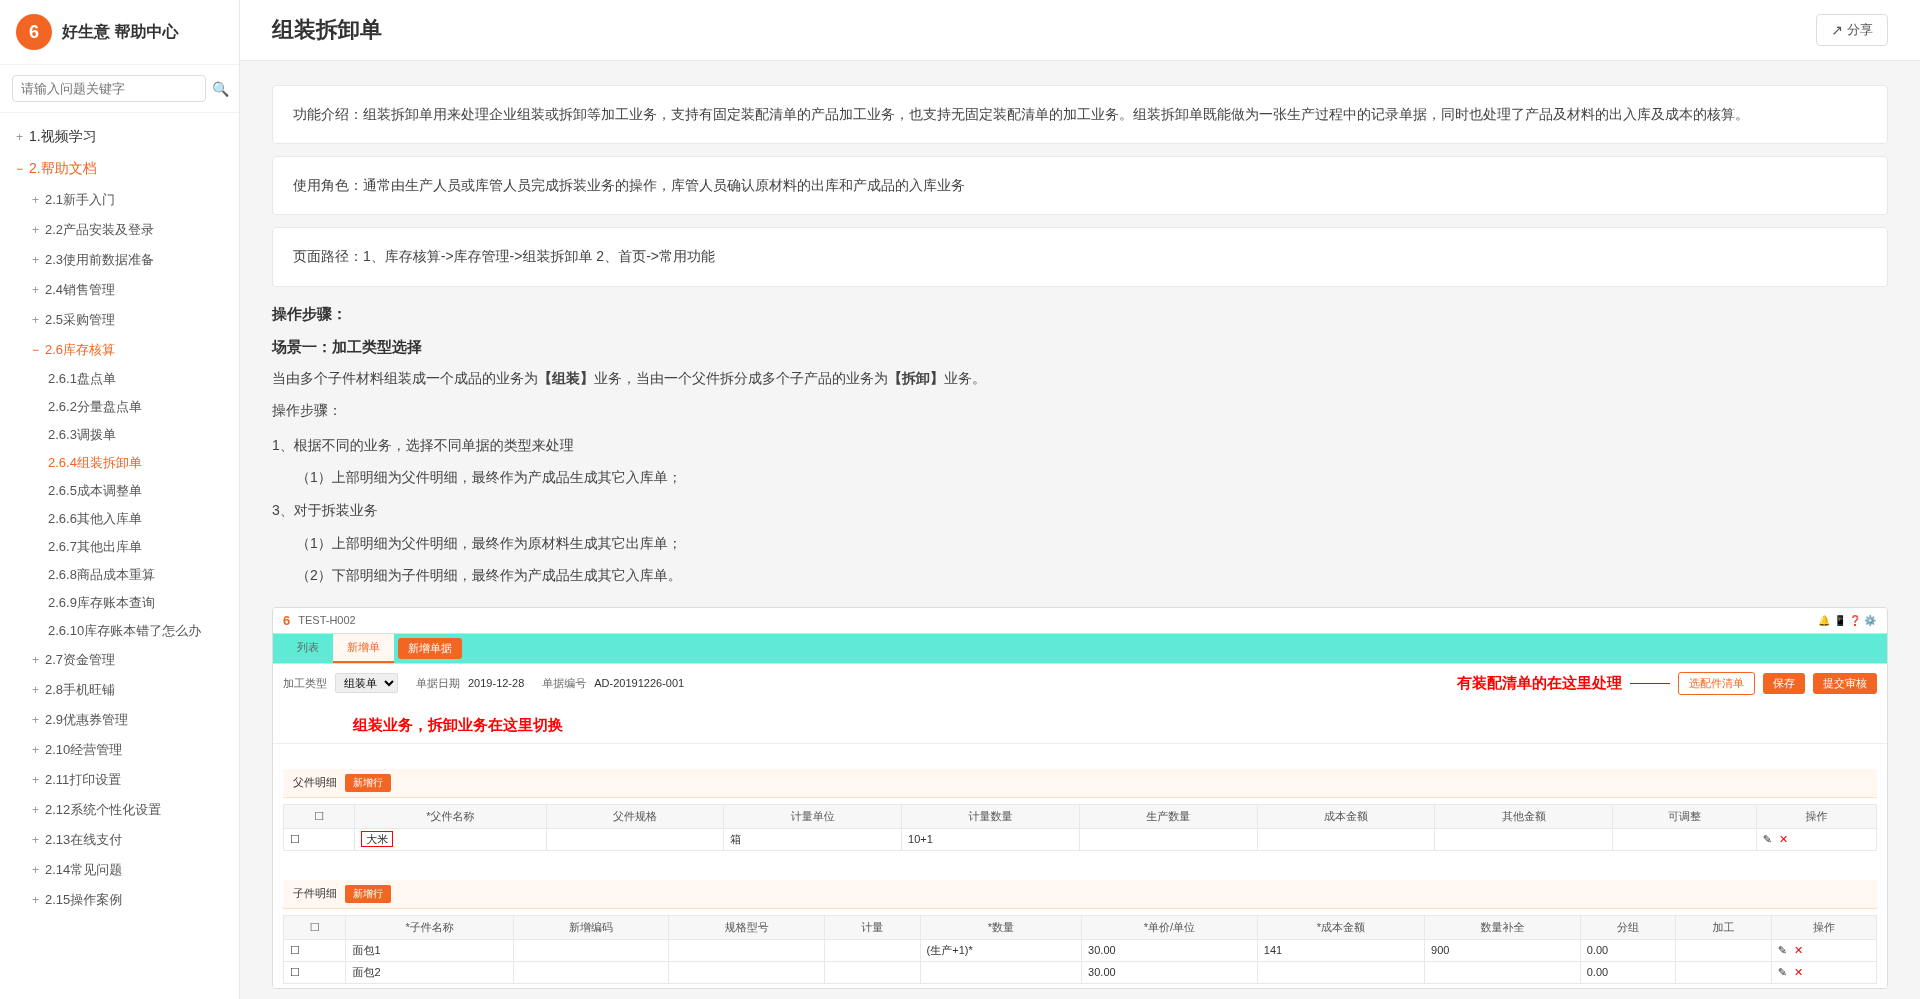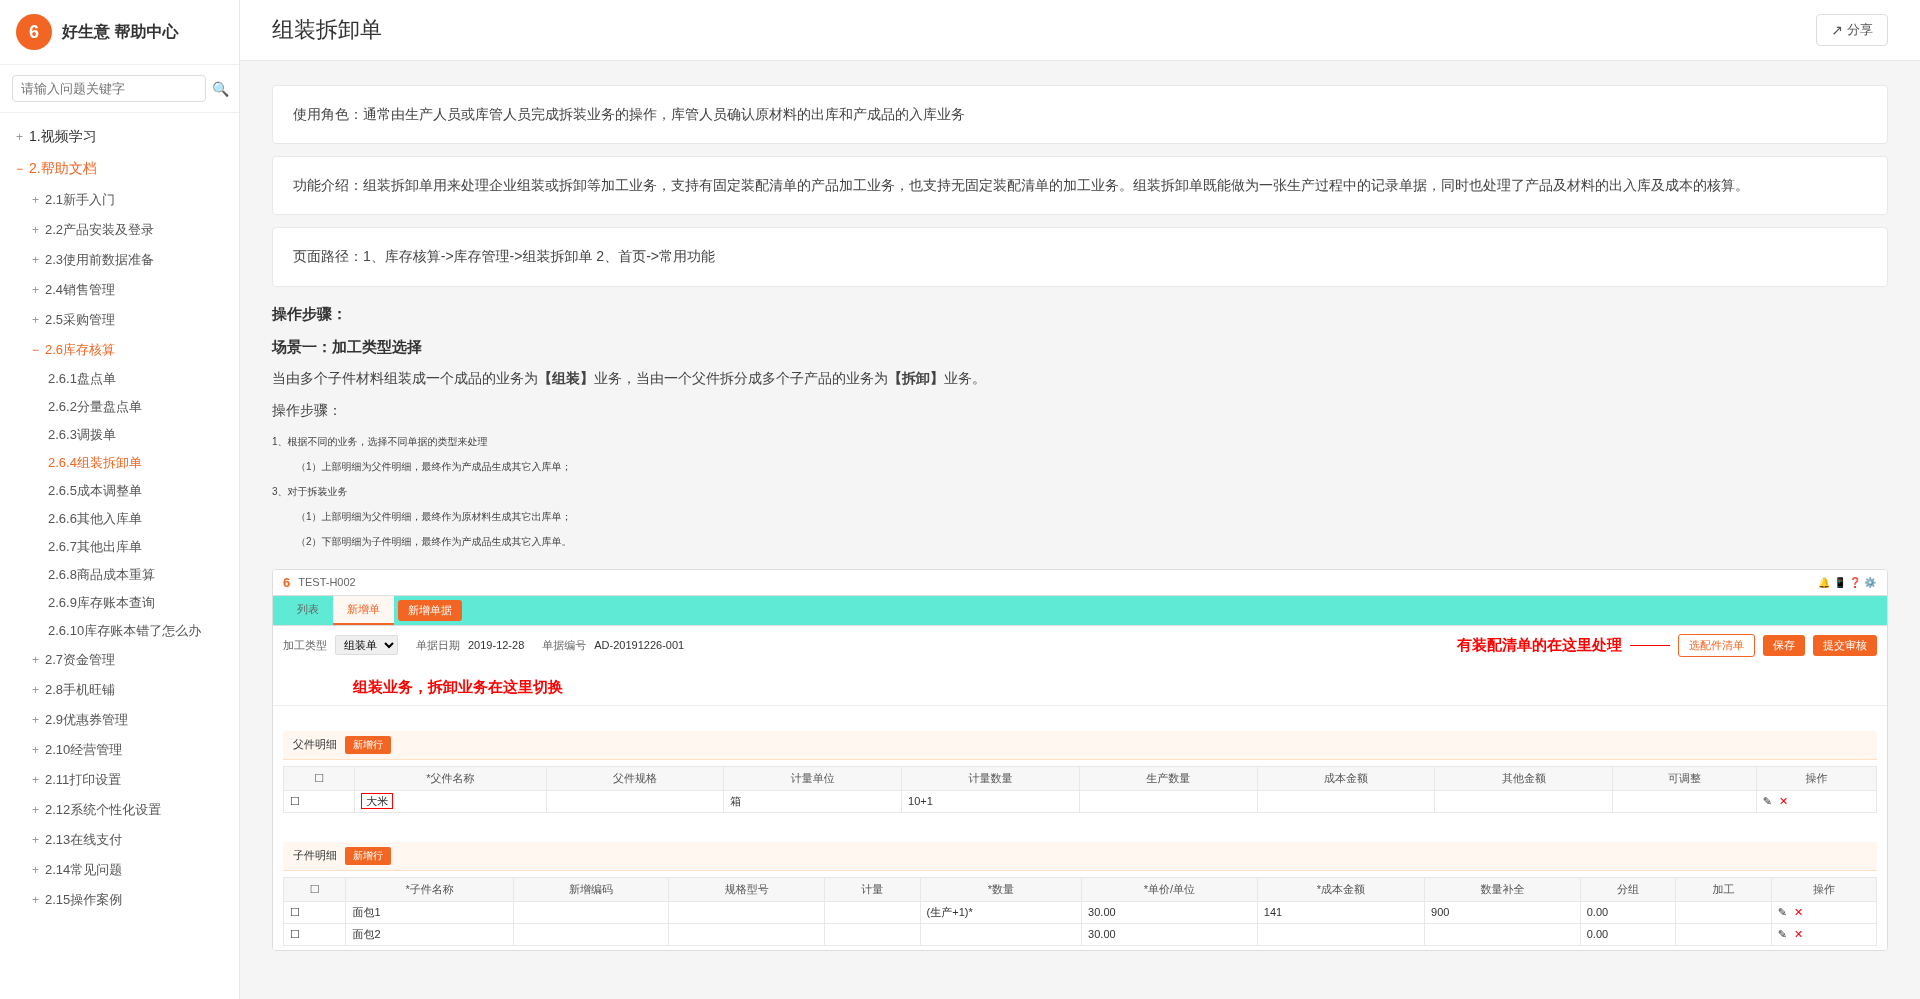--- a/index.html
+++ b/index.html
@@ -112,21 +112,21 @@
     #topbar {
       background: #fff;
       padding: 14px 32px;
       border-bottom: 1px solid #e8e8e8;
       display: flex;
       align-items: center;
       justify-content: space-between;
     }
     #page-title {
       font-size: 22px;
-      font-weight: normal;
+      font-weight: bold;
       color: #333;
     }
     #share-btn {
       display: flex;
       align-items: center;
       gap: 4px;
       border: 1px solid #ddd;
       border-radius: 4px;
       padding: 6px 14px;
       cursor: pointer;
@@ -162,21 +162,21 @@
       color: #333;
     }
     .content-text {
       font-size: 14px;
       line-height: 1.9;
       color: #444;
       margin-bottom: 6px;
     }
     .content-text .bold { font-weight: bold; }
     .steps-list { padding-left: 0; margin: 8px 0; }
-    .steps-list li { list-style: none; margin-bottom: 6px; font-size: 10px; color: #444; line-height: 1.9; }
+    .steps-list li { list-style: none; margin-bottom: 6px; font-size: 14px; color: #444; line-height: 1.9; }
     .steps-list .indent { padding-left: 24px; }
     .screenshot-container {
       margin-top: 18px;
       border: 1px solid #ddd;
       border-radius: 4px;
       overflow: hidden;
       background: #fff;
     }
     
     .sim-screenshot {
@@ -384,24 +384,24 @@
   <div id="topbar">
     <h1 id="page-title">组装拆卸单</h1>
     <button id="share-btn">
       <span style="font-size:14px;">↗</span>
       <span>分享</span>
     </button>
   </div>
   <div id="content-area">
 
     <div class="info-block">
+      <span>功能介绍：组装拆卸单用来处理企业组装或拆卸等加工业务，支持有固定装配清单的产品加工业务，也支持无固定装配清单的加工业务。组装拆卸单既能做为一张生产过程中的记录单据，同时也处理了产品及材料的出入库及成本的核算。</span>
+    </div>
+    <div class="info-block">
       <span>使用角色：通常由生产人员或库管人员完成拆装业务的操作，库管人员确认原材料的出库和产成品的入库业务</span>
-    </div>
-    <div class="info-block">
-      <span>功能介绍：组装拆卸单用来处理企业组装或拆卸等加工业务，支持有固定装配清单的产品加工业务，也支持无固定装配清单的加工业务。组装拆卸单既能做为一张生产过程中的记录单据，同时也处理了产品及材料的出入库及成本的核算。</span>
     </div>
     <div class="info-block">
       <span>页面路径：1、库存核算-&gt;库存管理-&gt;组装拆卸单 2、首页-&gt;常用功能</span>
     </div>
 
     <div class="section-title">操作步骤：</div>
     <div class="scene-title">场景一：加工类型选择</div>
     <div class="content-text">
       当由多个子件材料组装成一个成品的业务为<span class="bold">【组装】</span>业务，当由一个父件拆分成多个子产品的业务为<span class="bold">【拆卸】</span>业务。
     </div>

